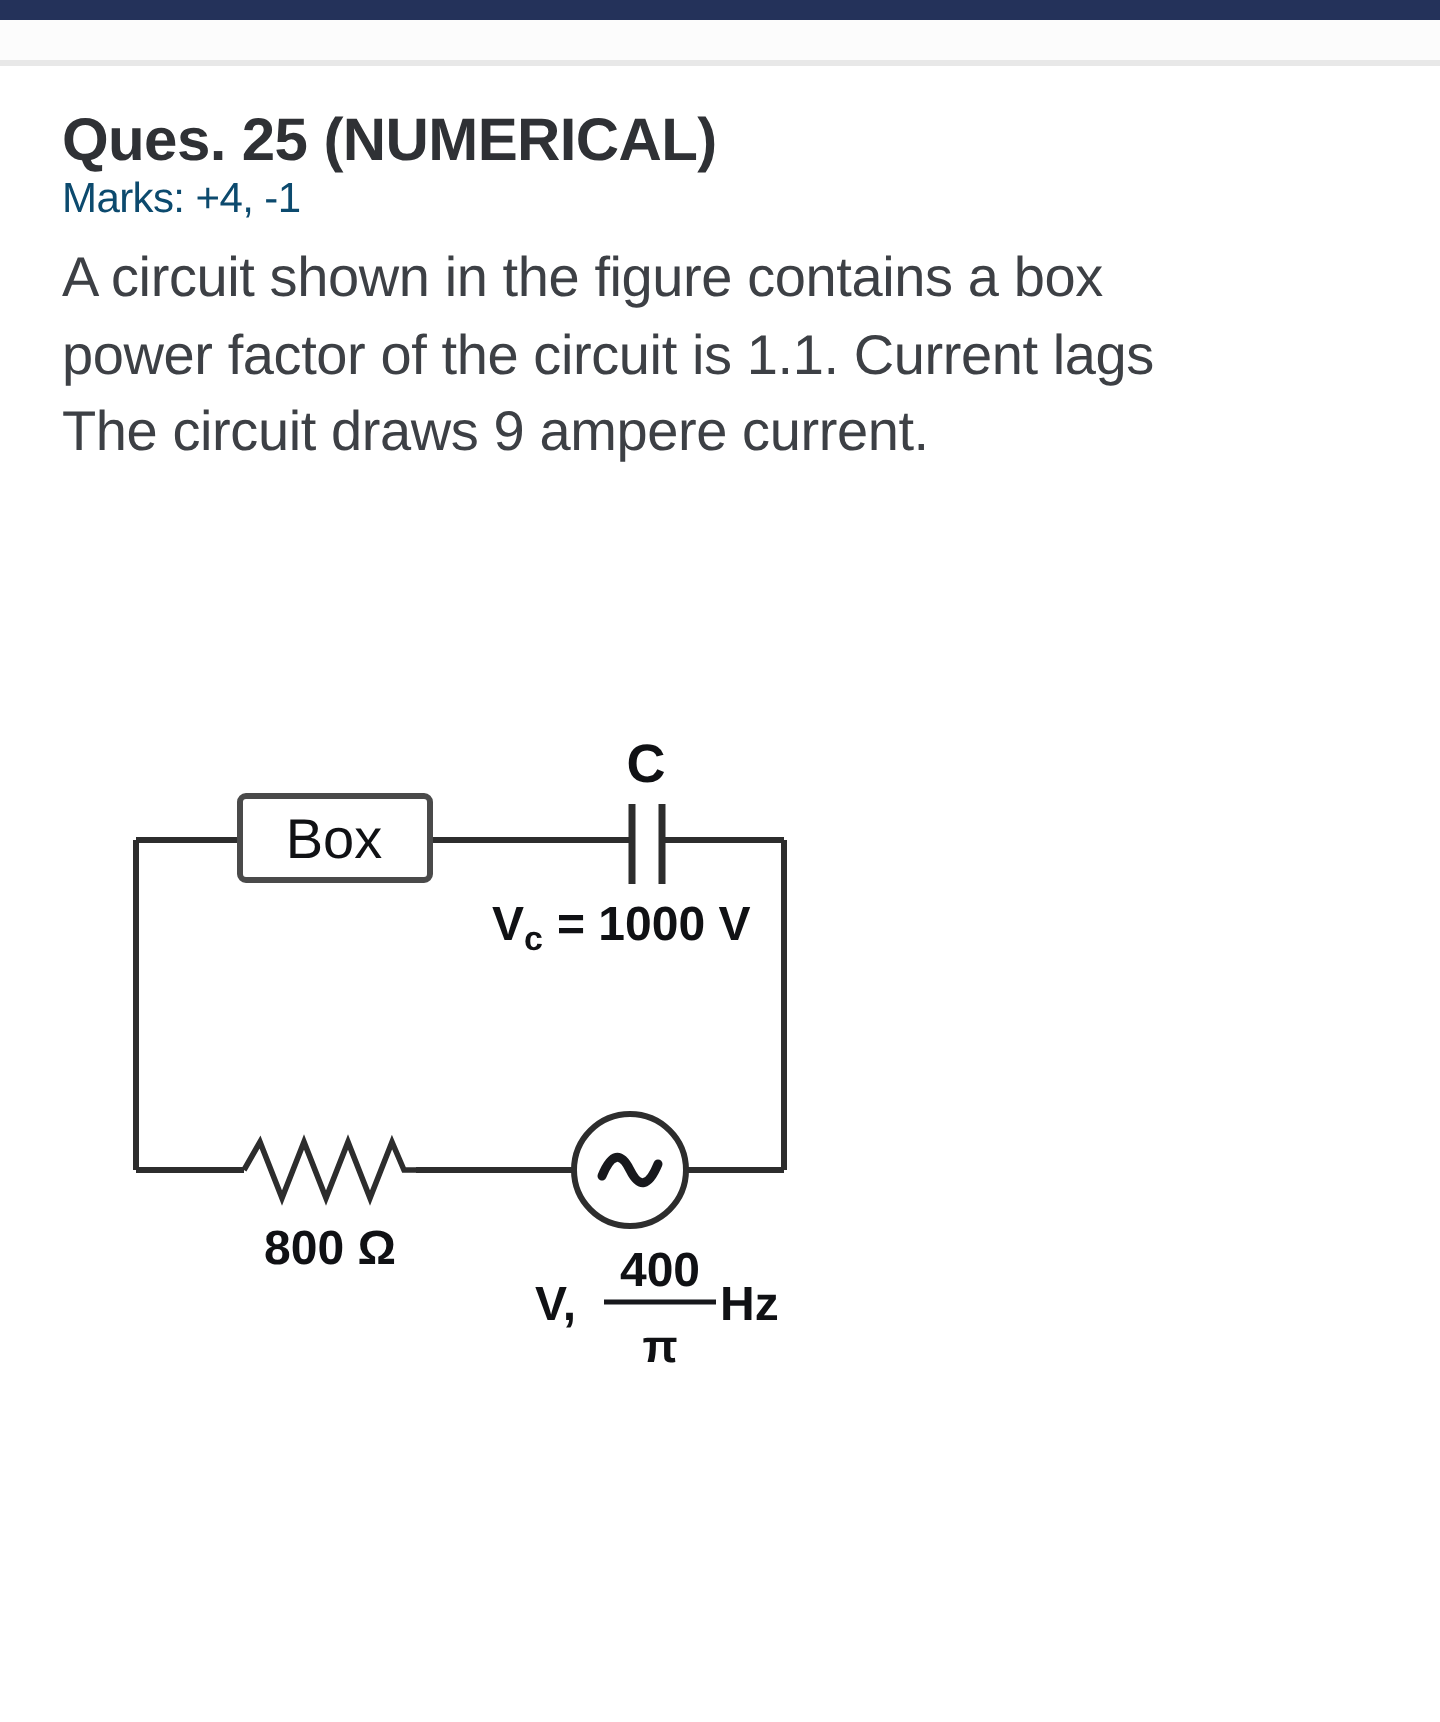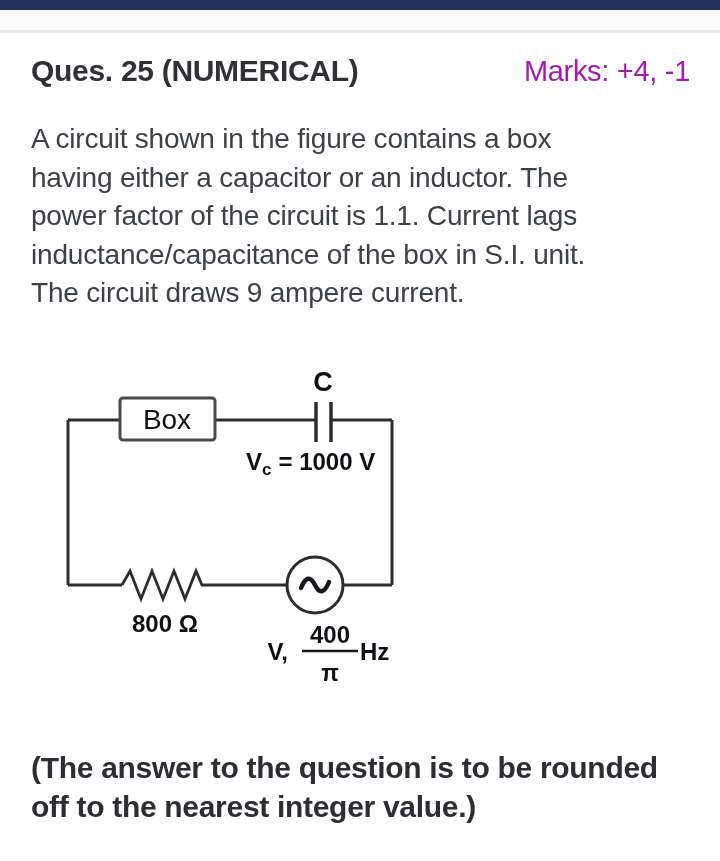--- a/index.html
+++ b/index.html
@@ -6,23 +6,23 @@
     --top-bar:#24325a; --divider:#e8e8e8; --title-text:#2f3135;
     --body-text:#3d4045; --circuit-line:#2d2d2d; --label-text:#101114;
   }
   *{margin:0;padding:0;box-sizing:border-box;}
   html,body{width:720px;height:861px;background:#ffffff;overflow:hidden;}
   body{font-family:"Liberation Sans","DejaVu Sans",sans-serif;position:relative;}
   .page{position:absolute;inset:0;background:#ffffff;}
   .top-bar{position:absolute;left:0;top:0;width:720px;height:10px;background:var(--top-bar);}
   .under-bar{position:absolute;left:0;top:10px;width:720px;height:20px;background:#fcfcfc;}
   .header-divider{position:absolute;left:0;top:30px;width:720px;height:3px;background:var(--divider);}
-  .header{position:absolute;left:31px;top:54px;width:659px;display:flex;justify-content:space-between;align-items:baseline;}
+  .header{position:absolute;left:31px;top:54px;width:659px;display:flex;justify-content:space-between;align-items:baseline;flex-direction:column;}
   .title{font-size:30px;font-weight:bold;color:var(--title-text);letter-spacing:-0.3px;}
-  .marks{font-size:29px;font-weight:400;color:#a21caf;letter-spacing:-0.3px;}
+  .marks{font-size:21px;font-weight:400;color:#0c4a6e;letter-spacing:-0.3px;}
   .question{position:absolute;left:31px;top:120px;width:670px;}
   .qline{font-size:28px;line-height:38.5px;color:var(--body-text);white-space:nowrap;letter-spacing:-0.2px;}
   .figure{position:absolute;left:30px;top:358px;width:390px;height:340px;}
   .figure text{fill:var(--label-text);}
   .footnote{position:absolute;left:31px;top:748px;width:670px;}
   .fline{font-size:30px;line-height:39px;font-weight:bold;color:#2c2e31;white-space:nowrap;letter-spacing:-0.3px;}
 </style>
 </head>
 <body>
 
@@ -32,23 +32,21 @@
   <div class="under-bar"></div>
   <div class="header-divider"></div>
 
   <div class="header">
     <div class="title">Ques. 25 (NUMERICAL)</div>
     <div class="marks">Marks: +4, -1</div>
   </div>
 
   <div class="question">
     <div class="qline">A circuit shown in the figure contains a box</div>
-    <div class="qline">having either a capacitor or an inductor. The</div>
     <div class="qline">power factor of the circuit is 1.1. Current lags</div>
-    <div class="qline">inductance/capacitance of the box in S.I. unit.</div>
     <div class="qline">The circuit draws 9 ampere current.</div>
   </div>
 
   <svg class="figure" viewBox="0 0 390 340">
 
     <g stroke="#2d2d2d" stroke-width="3" fill="none">
       <path d="M38 62 H90"></path>
       <path d="M185 62 H286"></path>
       <path d="M301 62 H362"></path>
       <path d="M38 62 V227"></path>
@@ -76,18 +74,14 @@
       <path d="M271 230 q 7 -17 14 -3 q 7 14 14 -3" fill="none" stroke="#17181c" stroke-width="4.5" stroke-linecap="round"></path>
     </g>
 
     <text x="258" y="302" text-anchor="end" font-size="24" font-weight="bold">V,</text>
     <text x="300" y="285" text-anchor="middle" font-size="24" font-weight="bold">400</text>
     <line x1="272" y1="293" x2="328" y2="293" stroke="#17181c" stroke-width="2.5"></line>
     <text x="300" y="323" text-anchor="middle" font-size="23" font-weight="bold">π</text>
     <text x="330" y="302" font-size="24" font-weight="bold">Hz</text>
   </svg>
 
-  <div class="footnote">
-    <div class="fline">(The answer to the question is to be rounded</div>
-    <div class="fline">off to the nearest integer value.)</div>
-  </div>
 
 </div>
 
 </body></html>

